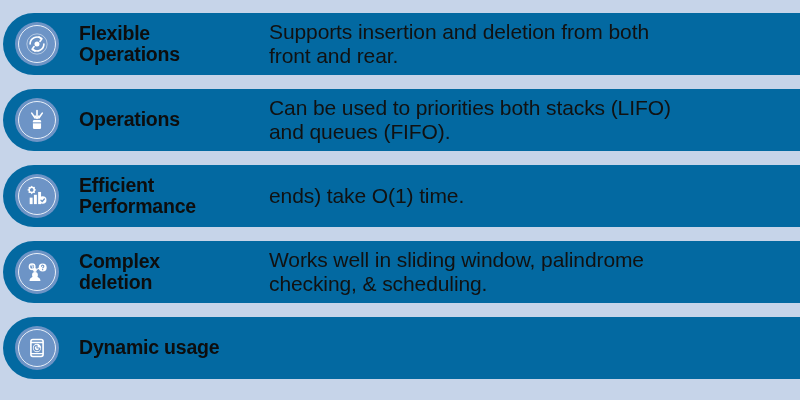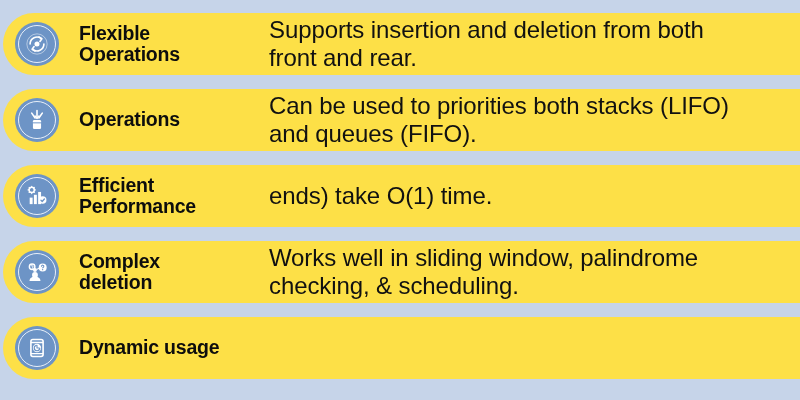--- a/index.html
+++ b/index.html
@@ -23,21 +23,21 @@
     box-sizing: border-box;
     padding-top: 13px;
   }
 
   .row {
     position: relative;
     display: flex;
     align-items: center;
     height: 62px;
     margin-bottom: 14px;
-    background: #fde047;
+    background: #0369a1;
     border-top-left-radius: 31px;
     border-bottom-left-radius: 31px;
     border-top-right-radius: 0;
     border-bottom-right-radius: 0;
     margin-left: 3px;
     width: 797px;
     box-sizing: border-box;
   }
 
   .row:last-child {
@@ -94,21 +94,21 @@
     color: #0d0d0d;
     letter-spacing: -0.2px;
   }
 
   .title .ln {
     display: block;
   }
 
   .desc {
     flex: 1 1 auto;
-    font-size: 24px;
+    font-size: 21px;
     line-height: 1.16;
     color: #111111;
     padding-right: 16px;
     letter-spacing: -0.1px;
   }
 
   .desc .ln {
     display: block;
     white-space: nowrap;
   }

